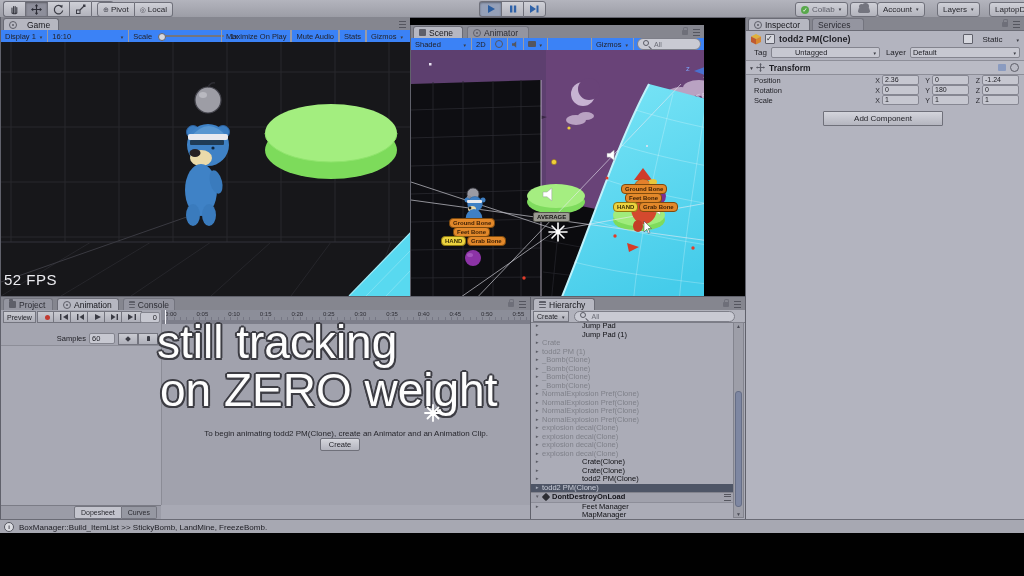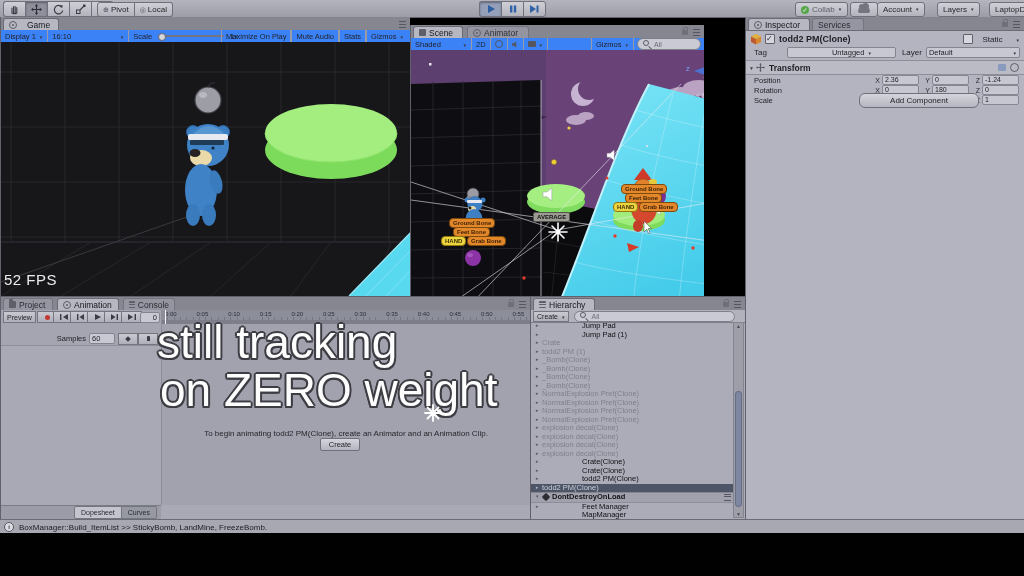--- a/index.html
+++ b/index.html
@@ -75,23 +75,23 @@
   .cbx{width:8px;height:8px;background:#d6d7de;border:1px solid #5f606a;border-radius:1px;
     display:inline-block;position:relative;}
   .cbx.checked::after{content:'✓';position:absolute;left:0px;top:-1px;font-size:8px;color:#2a2a30;}
   .t-header{position:absolute;left:0;right:0;top:43px;height:13px;background:#babbc5;
     border-top:1px solid #8d8e98;border-bottom:1px solid #8d8e98;display:flex;align-items:center;font-size:8.5px;}
   .t-row{position:absolute;left:0;right:2px;height:10px;display:flex;align-items:center;font-size:7.5px;}
   .t-label{width:118px;padding-left:8px;}
   .axp{width:8px;text-align:right;margin-right:2px;font-size:7px;color:#2c2c33;}
   .t-field{flex:1;background:#c6c7d0;border:1px solid #868792;border-radius:2px;height:8px;
     line-height:8px;font-size:7px;padding-left:2px;margin-right:3px;}
-  #add-component{position:absolute;left:77px;top:76px;width:118px;height:13px;
-    background:linear-gradient(#d4d5dc,#b4b5bf);border:1px solid #6f707a;border-radius:6px;
-    font-size:8px;display:flex;align-items:center;justify-content:center;margin-left:36px;}
+  #add-component{position:absolute;left:77px;top:94px;width:118px;height:13px;
+    background:linear-gradient(#d4d5dc,#b4b5bf);border:1px solid #6f707a;border-radius:1px;
+    font-size:8px;display:flex;align-items:center;justify-content:center;}
   
   #anim-panel{left:0;top:296px;width:530px;height:223px;background:#a8a9b4;border-top:1px solid #60616b;}
   .acbtn{height:10px;background:linear-gradient(#c9cad1,#aeafb9);border:1px solid #74757f;
     display:inline-flex;align-items:center;justify-content:center;padding:0 3px;font-size:7px;}
   #timeline{position:absolute;left:160px;top:13px;right:0;bottom:14px;background:#a1a2ad;border-left:1px solid #8b8c96;}
   #timeline-ruler{position:absolute;left:0;top:0;right:0;height:10px;background:#8c8e99;border-bottom:1px solid #757681;}
   #timeline-ruler::after{content:'';position:absolute;left:0;right:0;bottom:0;height:3px;
     background:repeating-linear-gradient(90deg,transparent 0 5.3px,#767784 5.3px 6.3px);}
   .rtick{position:absolute;top:1px;font-size:6px;color:#2f2f36;}
   #ruler-band{position:absolute;left:0;top:10px;right:0;height:4px;background:#7d7e8a;}
@@ -506,21 +506,21 @@
       <span class="cbx checked"></span>
       <span style="font-weight:bold;font-size:9px;margin-left:4px;">todd2 PM(Clone)</span>
       <span style="position:absolute;right:4px;display:flex;align-items:center;">
         <span class="cbx"></span>
         <span style="margin:0 10px;">Static</span>
         <span class="dar"></span>
       </span>
     </div>
     <div class="irow" style="top:29px;height:13px;">
       <span style="margin-left:8px;">Tag</span>
-      <span class="field" style="width:82px;margin-left:20px;display:inline-flex;justify-content:center;align-items:center;padding-left:23px;">
+      <span class="field" style="width:82px;margin-left:4px;display:inline-flex;justify-content:space-between;align-items:center;padding-left:23px;">
           <span>Untagged</span>
           <span class="dar"></span>
         </span>
       <span style="margin-left:6px;">Layer</span>
       <span class="field" style="flex:1;margin:0 4px;display:inline-flex;justify-content:space-between;align-items:center;">
           <span>Default</span>
           <span class="dar"></span>
         </span>
     </div>
     <div class="t-header">

